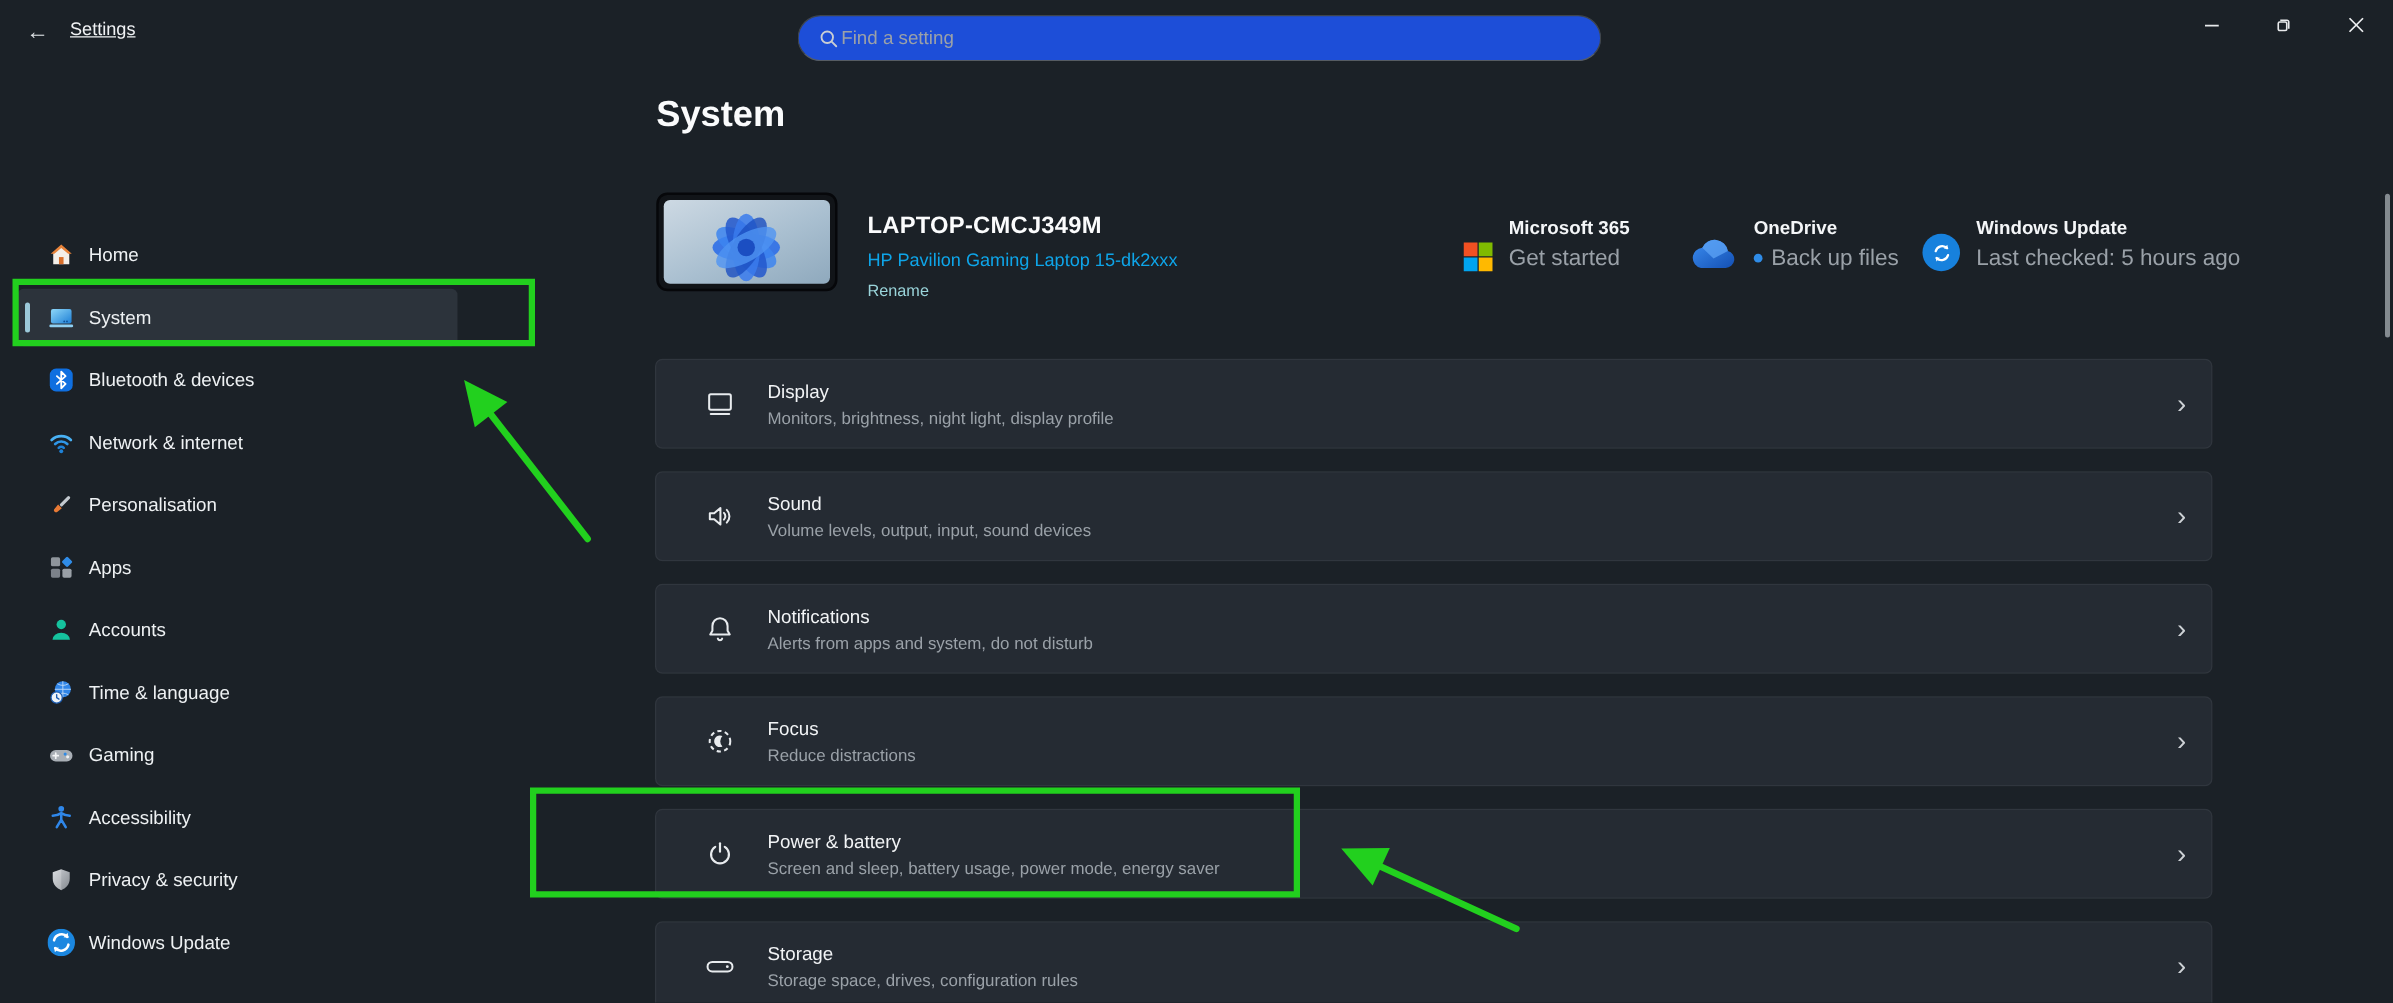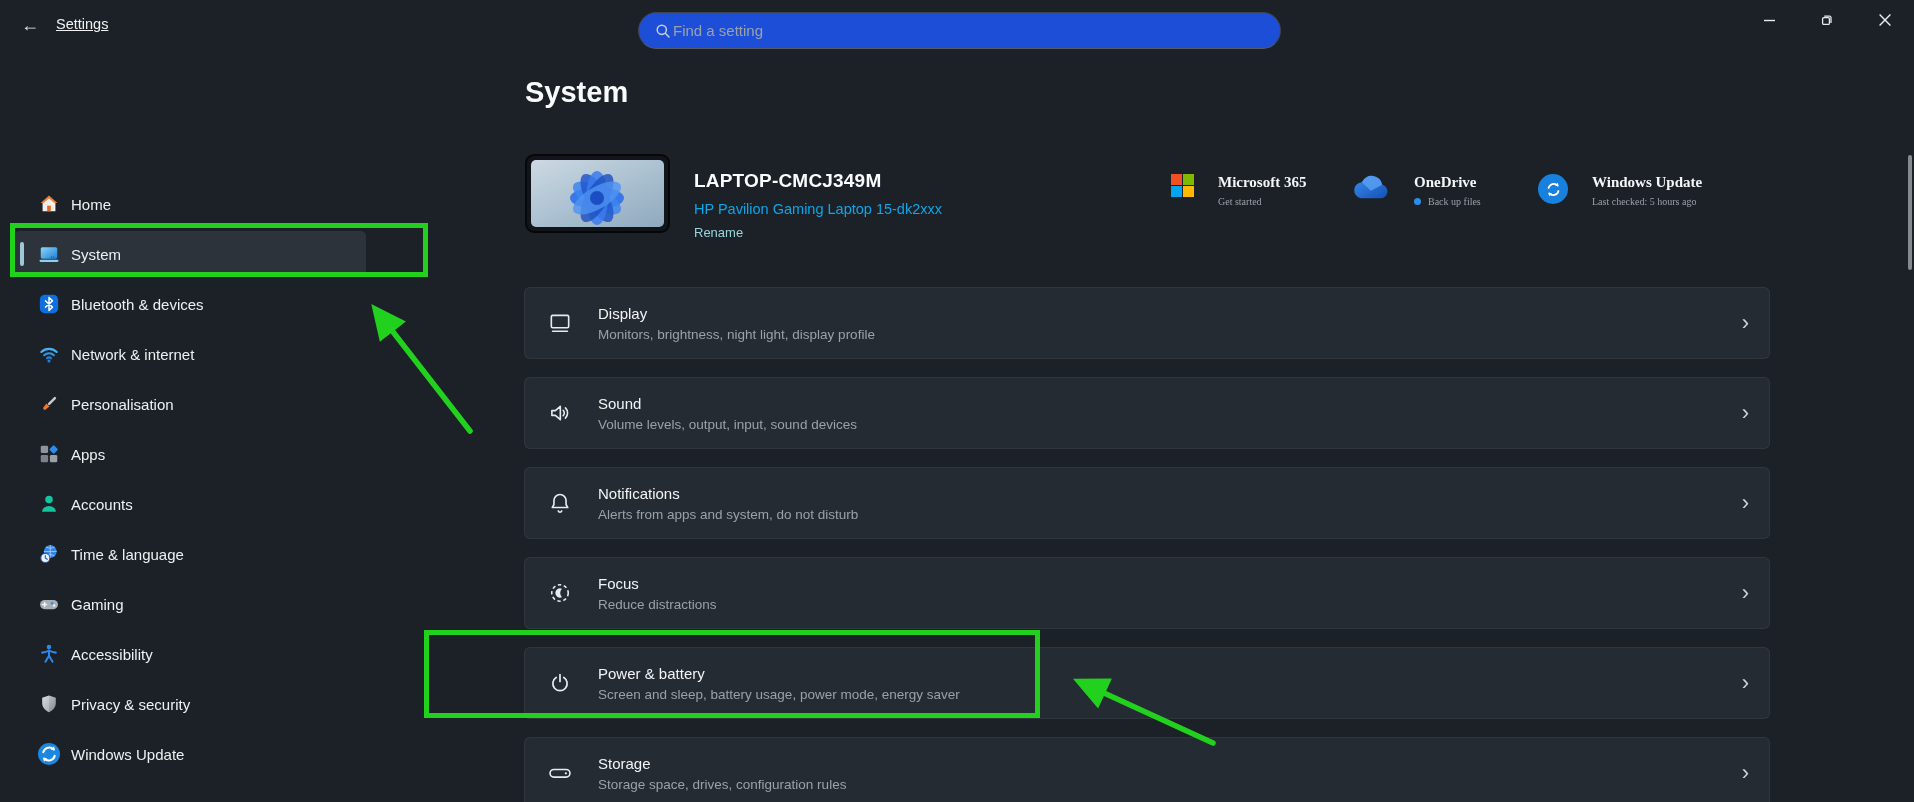--- a/index.html
+++ b/index.html
@@ -41,32 +41,32 @@
     background:#111418;border:2px solid #06070a;border-radius:9px;padding:4px;}
   .device-screen{width:100%;height:100%;border-radius:5px;overflow:hidden;position:relative;
     background:linear-gradient(155deg,#cdd9e3 0%,#a9bfd0 55%,#8fa9bd 100%);}
   .device-screen svg{position:absolute;left:8px;top:-2px;}
   .device-text{position:absolute;left:694px;top:158px;margin-top:12px;}
   .device-name{font-size:19px;font-weight:700;color:#fbfcfd;letter-spacing:.2px;}
   .device-model{font-size:14.5px;color:#0ea5e9;margin-top:9px;}
   .device-rename{font-size:13px;color:#9ad4da;margin-top:8px;cursor:pointer;}
 
   
-  .qcard{position:absolute;top:174px;display:flex;align-items:flex-start;gap:24px;font-family:Liberation Serif, serif;}
+  .qcard{position:absolute;top:174px;display:flex;align-items:flex-end;gap:13px;}
   .qtitle{font-size:15px;font-weight:700;color:#f4f6f8;white-space:nowrap;}
-  .qsub{font-size:10px;color:#9aa1a8;margin-top:5px;white-space:nowrap;display:flex;align-items:center;}
+  .qsub{font-size:18px;color:#9aa1a8;margin-top:5px;white-space:nowrap;display:flex;align-items:center;}
   .backup-dot{display:inline-block;width:7px;height:7px;border-radius:50%;background:#2f8ce8;margin-right:7px;}
   .ms-logo{width:23px;height:23px;display:grid;grid-template-columns:11px 11px;grid-template-rows:11px 11px;gap:1px;}
   .ms-logo i{display:block;}
   .wu-circle{width:30px;height:30px;border-radius:50%;background:#1781dd;display:flex;align-items:center;justify-content:center;}
 
   
   .rows{position:absolute;left:524px;top:287px;width:1246px;}
   .srow{height:72px;margin-bottom:18px;background:#252b33;border:1px solid rgba(255,255,255,.055);
-    box-sizing:border-box;border-radius:6px;display:flex;align-items:center;padding-left:21px;cursor:default;}
+    box-sizing:border-box;border-radius:6px;display:flex;align-items:center;padding-left:37px;cursor:default;}
   .row-ic{width:28px;height:28px;flex:0 0 28px;display:flex;align-items:center;justify-content:center;}
   .row-text{margin-left:24px;}
   .row-title{font-size:15px;color:#f2f4f6;}
   .row-sub{font-size:13.5px;color:#9aa1a8;margin-top:5px;}
   .row-chevron{margin-left:auto;padding-right:20px;font-size:22px;color:#ced2d6;line-height:1;}
 
   .scroll-thumb{position:absolute;left:1908px;top:155px;width:4px;height:115px;border-radius:2px;
     background:#979da3;opacity:.85;}
 
   

